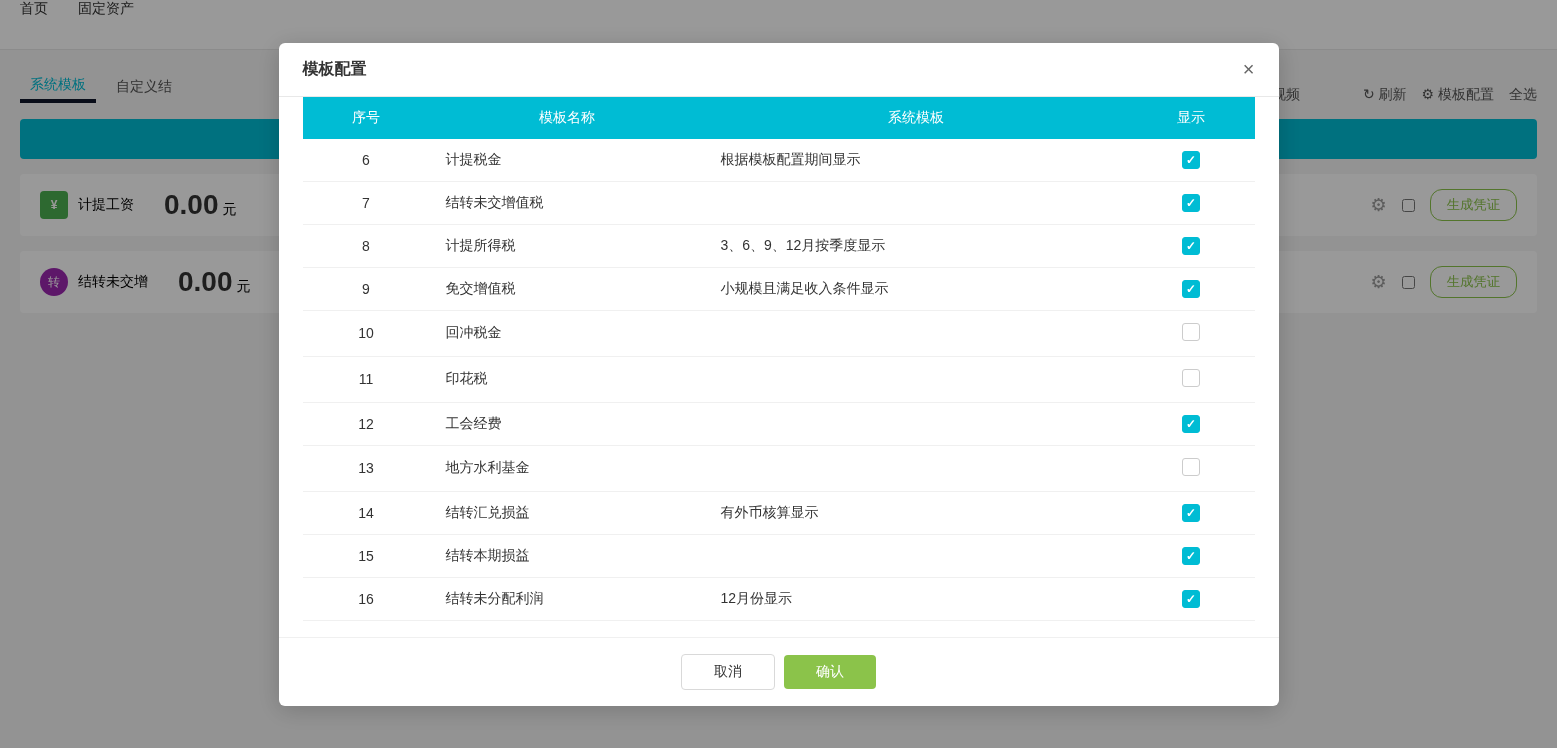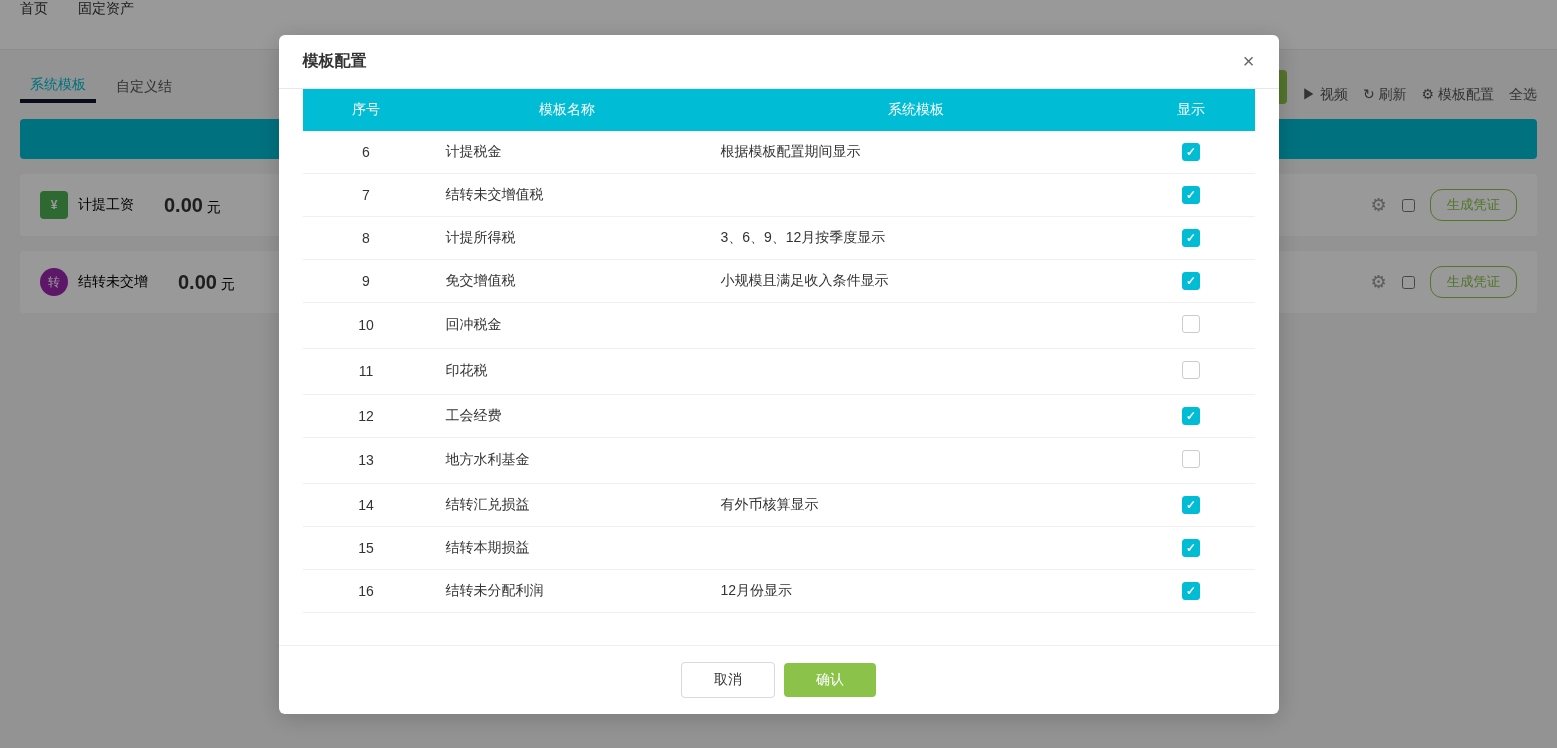--- a/index.html
+++ b/index.html
@@ -71,20 +71,21 @@
     }
 
     .btn-video {
       color: #555;
       cursor: pointer;
     }
 
     .btn-refresh {
       color: #555;
       cursor: pointer;
+      margin-left: 48px;
     }
 
     .btn-template {
       color: #555;
       cursor: pointer;
     }
 
     .btn-selectall {
       color: #555;
       cursor: pointer;
@@ -126,21 +127,21 @@
       background: #9c27b0;
       color: #fff;
       border-radius: 50%;
       display: flex;
       align-items: center;
       justify-content: center;
       font-size: 12px;
     }
 
     .card-amount {
-      font-size: 20px;
+      font-size: 28px;
       font-weight: bold;
       color: #333;
     }
 
     .card-right {
       display: flex;
       align-items: center;
       gap: 15px;
     }
 
@@ -201,21 +202,21 @@
       color: #666;
       cursor: pointer;
       border: none;
       background: none;
       line-height: 1;
     }
 
     .modal-body {
       flex: 1;
       overflow-y: auto;
-      padding: 0 24px 32px;
+      padding: 0 24px 16px;
     }
 
     
     .config-table {
       width: 100%;
       border-collapse: collapse;
     }
 
     .config-table thead tr {
       background: #00bcd4;

